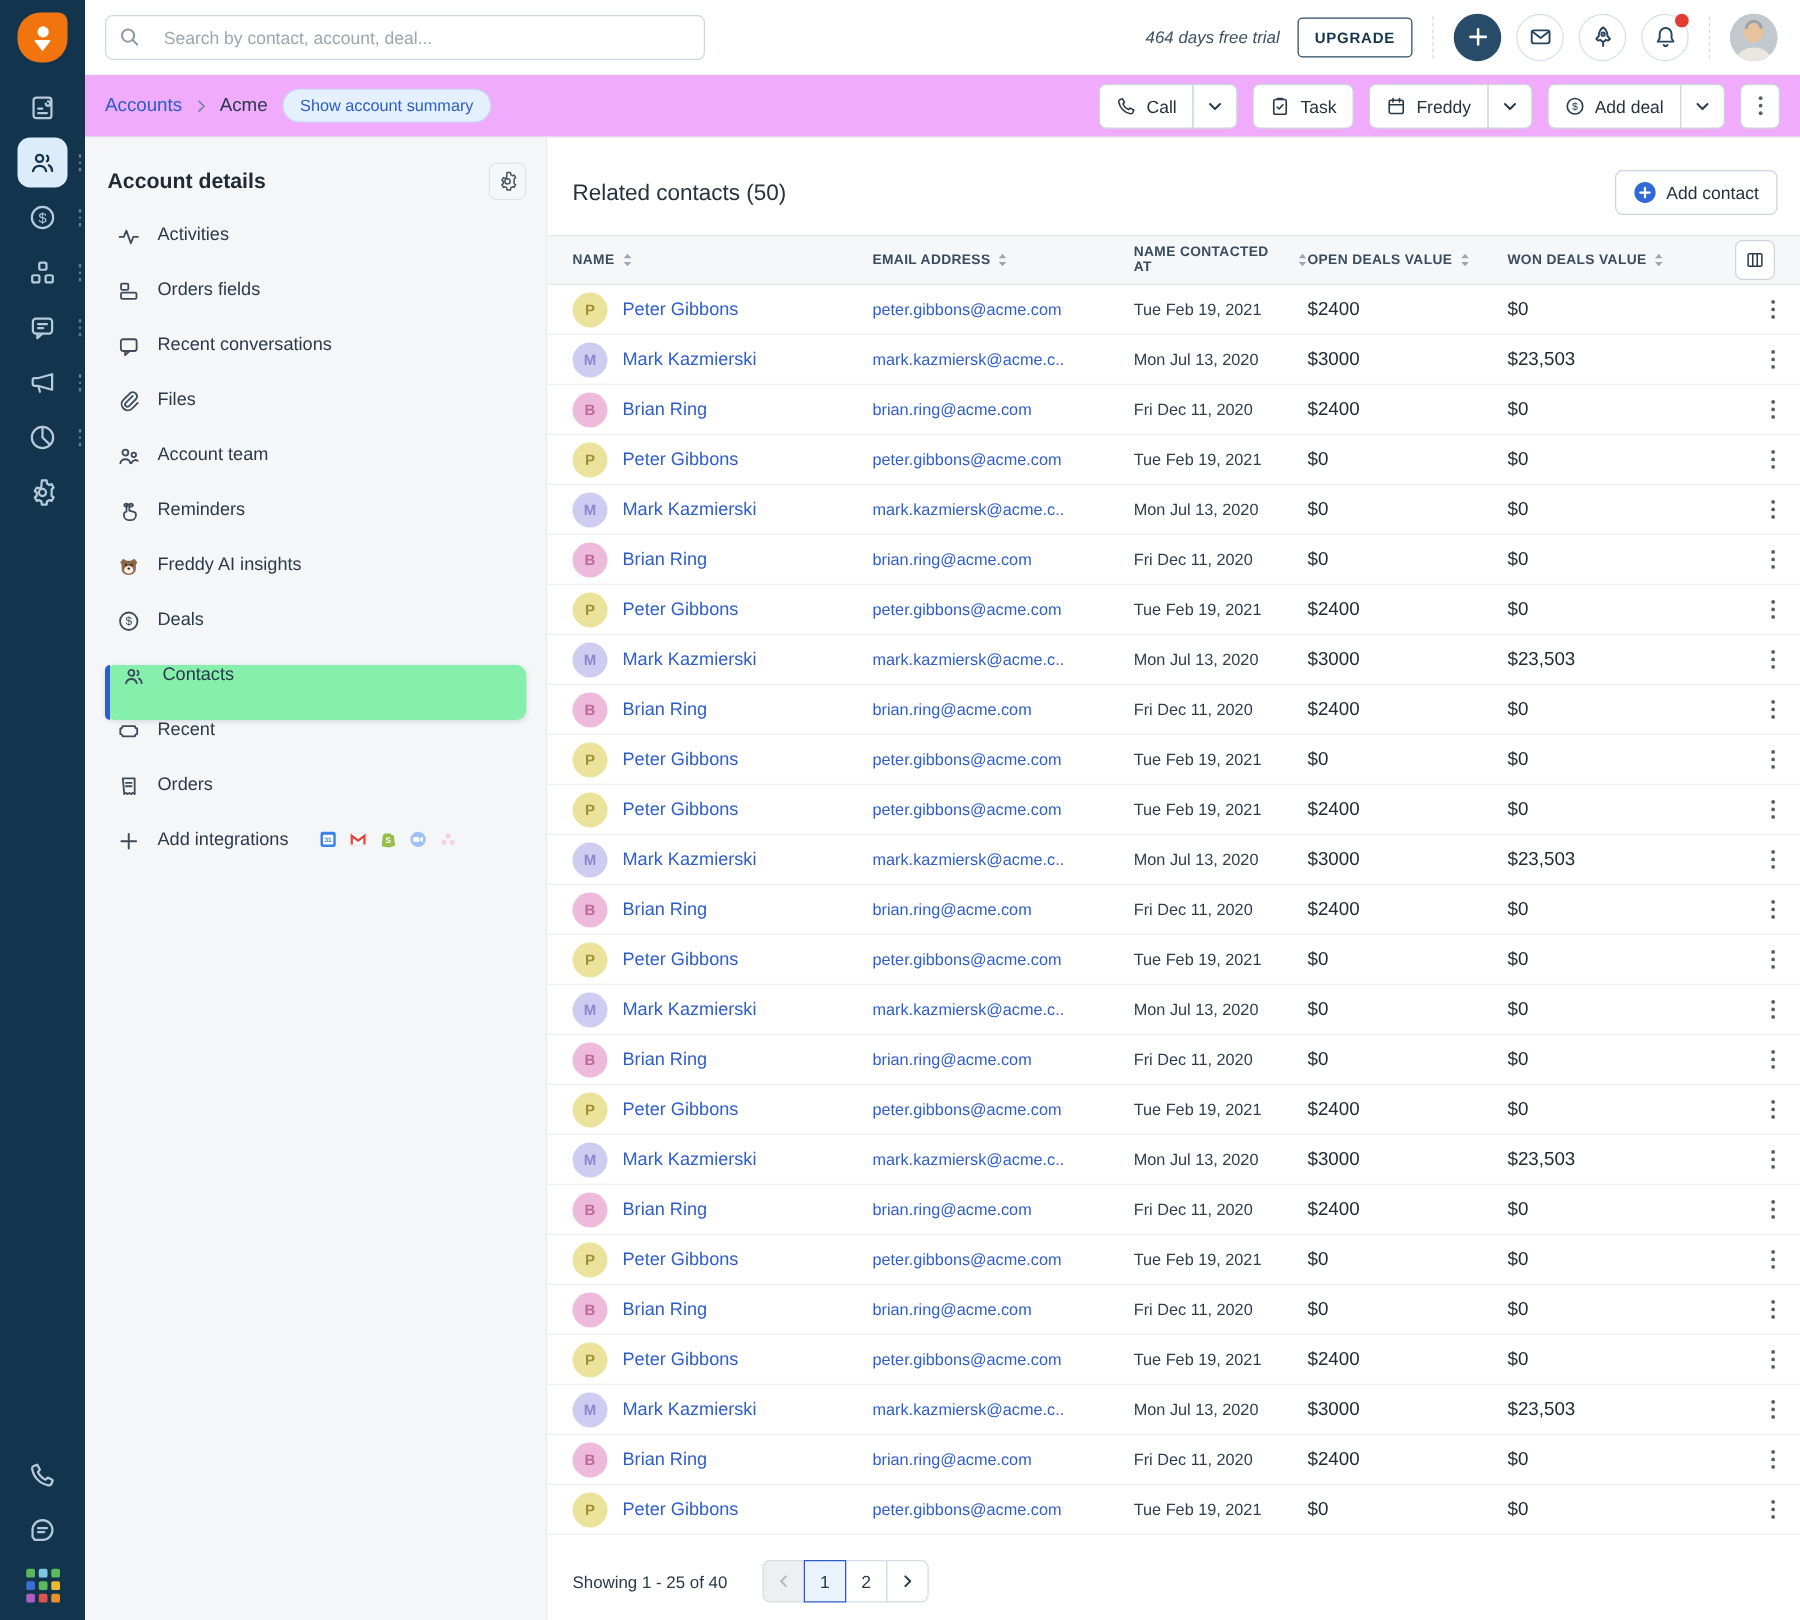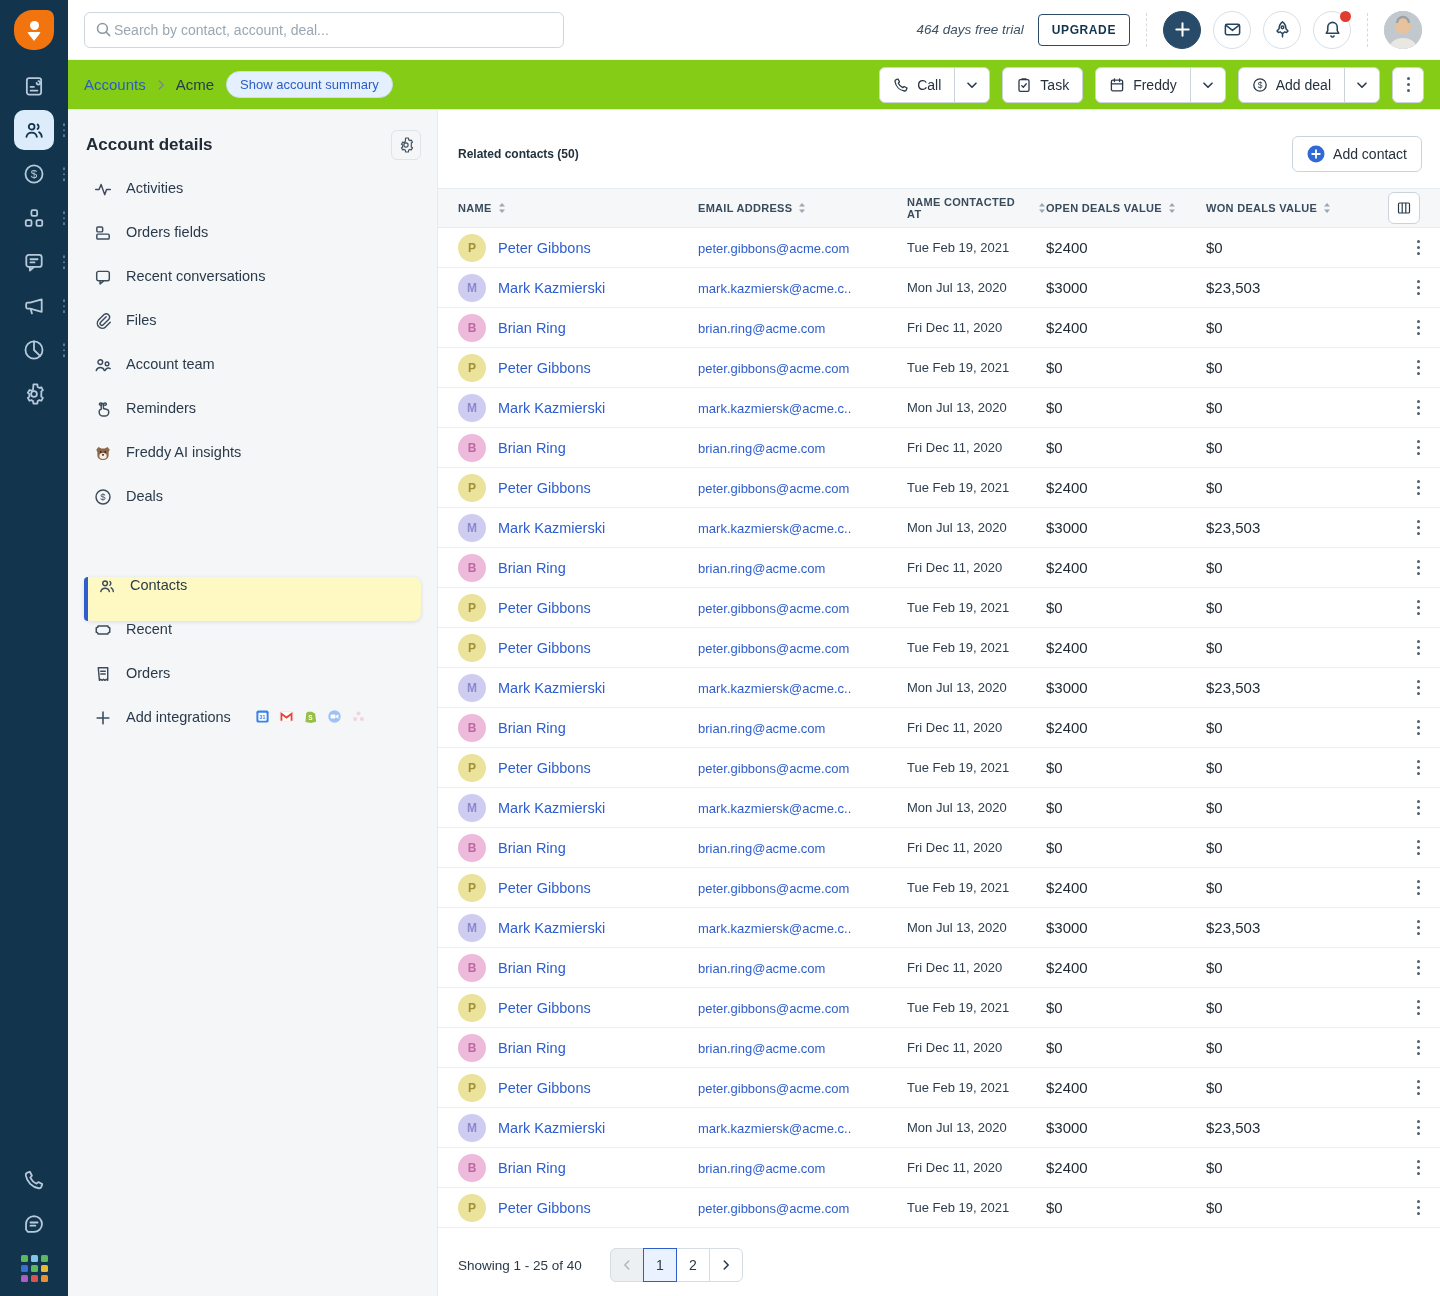--- a/index.html
+++ b/index.html
@@ -27,38 +27,38 @@
   .rail-bottom { margin-bottom:6px; display:flex; flex-direction:column; align-items:center; }
 
   .apps-grid { display:grid; grid-template-columns:repeat(3,7px); grid-gap:3px; }
   .apps-grid i { width:7px; height:7px; border-radius:1.5px; display:block; }
 
   
   .topbar { margin-left:68px; height:60px; background:#fff; display:flex; align-items:center;
     padding:0 18px 0 16px; border-bottom:1px solid #f0f2f4; }
   .search-wrap { position:relative; }
   .search-input { width:480px; height:36px; border:1px solid #cfd7de; border-radius:6px;
-    padding:0 12px 0 29px; font-size:14px; color:#2a3a4a; outline:none; font-family:inherit; background:#fff; }
+    padding:0 12px 0 46px; font-size:14px; color:#2a3a4a; outline:none; font-family:inherit; background:#fff; }
   .search-input::placeholder { color:#9aa7b2; }
   .search-icon { position:absolute; left:11px; top:9px; width:17px; height:17px; color:#8b98a4; }
   .topbar-right { margin-left:auto; display:flex; align-items:center; }
   .trial { font-style:italic; font-size:13.5px; color:#3e5265; margin-right:14px; }
   .upgrade-btn { border:1px solid #2a4a66; background:#fff; color:#12344d; font-weight:700;
     font-size:12px; letter-spacing:.6px; padding:8px 13px; border-radius:4px; cursor:pointer; font-family:inherit; }
   .v-div { width:1px; height:34px; border-left:1px dashed #d3dae0; margin:0 16px; }
   .circle-btn { width:38px; height:38px; border-radius:50%; border:1px solid #d8dfe5; background:#fff;
     display:flex; align-items:center; justify-content:center; cursor:pointer; margin-left:12px; position:relative; }
   .circle-btn svg { width:19px; height:19px; color:#27455e; }
   .circle-btn.primary { background:#274b68; border-color:#274b68; margin-left:0; }
   .circle-btn.primary svg { color:#fff; }
   .badge-dot { position:absolute; top:-1px; right:-1px; width:11px; height:11px; border-radius:50%; background:#e03c31; }
   .avatar { width:38px; height:38px; border-radius:50%; overflow:hidden; background:#c6cdd2; cursor:pointer; }
 
   
-  .crumb-row { margin-left:68px; height:50px; background:#84cc16; border-bottom:1px solid #e3e8ec;
+  .crumb-row { margin-left:68px; height:50px; background:#f0abfc; border-bottom:1px solid #e3e8ec;
     display:flex; align-items:center; padding:0 16px;justify-content:space-between; }
   .crumb-link { color:#2c5cc5; font-size:15px; text-decoration:none; cursor:pointer; }
   .crumb-sep { width:14px; height:14px; color:#7a8794; margin:0 8px; }
   .crumb-current { font-size:15px; font-weight:500; color:#2a3a4a; }
   .chip { margin-left:12px; background:#e4f0fd; border:1px solid #c7ddf8; color:#2c5cc5;
     font-size:13px; padding:5px 13px; border-radius:999px; cursor:pointer; font-family:inherit; }
   .crumb-actions { margin-left:auto; display:flex; align-items:center; gap:12px; }
   .btn-group { display:flex; }
   .act-btn { height:36px; background:#fff; border:1px solid #cbd4dc; border-radius:6px;
     display:flex; align-items:center; gap:8px; padding:0 13px; font-size:14px; color:#27313c;
@@ -75,31 +75,31 @@
   .content { margin-left:68px; display:flex; height:1186px; }
   .panel { width:370px; background:#f4f6f8; border-right:1px solid #e6eaee; padding:20px 16px; flex-shrink:0; }
   .panel-head { display:flex; align-items:center; justify-content:space-between; margin-bottom:20px; padding-left:2px; }
   .panel-title { font-size:17px; font-weight:700; color:#212b36; }
   .panel-gear { width:30px; height:30px; border:1px solid #dfe4e9; border-radius:6px; background:transparent;
     display:flex; align-items:center; justify-content:center; cursor:pointer; }
   .panel-gear svg { width:16px; height:16px; color:#42525f; }
   .nav-item { height:44px; display:flex; align-items:flex-start; gap:14px; padding:0 10px;
     font-size:14.5px; color:#2a3a4a; cursor:pointer; position:relative; border-radius:8px; }
   .nav-item svg { width:18px; height:18px; color:#3c4c5c; flex-shrink:0; }
-  .nav-item.selected { background:#fef9c3; box-shadow:0 1px 4px rgba(18,52,77,.12);margin-top:45px; }
+  .nav-item.selected { background:#86efac; box-shadow:0 1px 4px rgba(18,52,77,.12); }
   .nav-item.selected::before { content:""; position:absolute; left:0; top:0; bottom:0; width:4px;
     background:#2e5dcc; border-radius:8px 0 0 8px; }
   .nav-item.selected { padding-left:14px; }
   .int-icons { display:flex; align-items:center; gap:9px; margin-left:10px; }
   .int-icons svg { width:15px; height:15px; }
 
   
   .main { flex:1; background:#fff; display:flex; flex-direction:column; }
   .main-header { display:flex; align-items:center; justify-content:space-between; padding:26px 20px 16px 20px; }
-  .main-title { font-size:12px; font-weight:700; color:#24323e; }
+  .main-title { font-size:18px; font-weight:400; color:#24323e; }
   .add-contact-btn { height:36px; border:1px solid #cbd4dc; background:#fff; border-radius:6px;
     display:flex; align-items:center; gap:8px; padding:0 14px; font-size:14px; color:#27313c;
     cursor:pointer; font-family:inherit; }
   .add-contact-btn svg { width:18px; height:18px; }
 
   .t-head { display:grid; grid-template-columns:240px 209px 139px 160px 182px 1fr;
     align-items:center; height:40px; background:#f5f7f9; border-top:1px solid #e7ebee;
     border-bottom:1px solid #e7ebee; padding-left:20px; }
   .th { display:flex; align-items:center; gap:6px; font-size:11px; font-weight:700;
     color:#3a4b5c; letter-spacing:.3px; cursor:pointer; }

